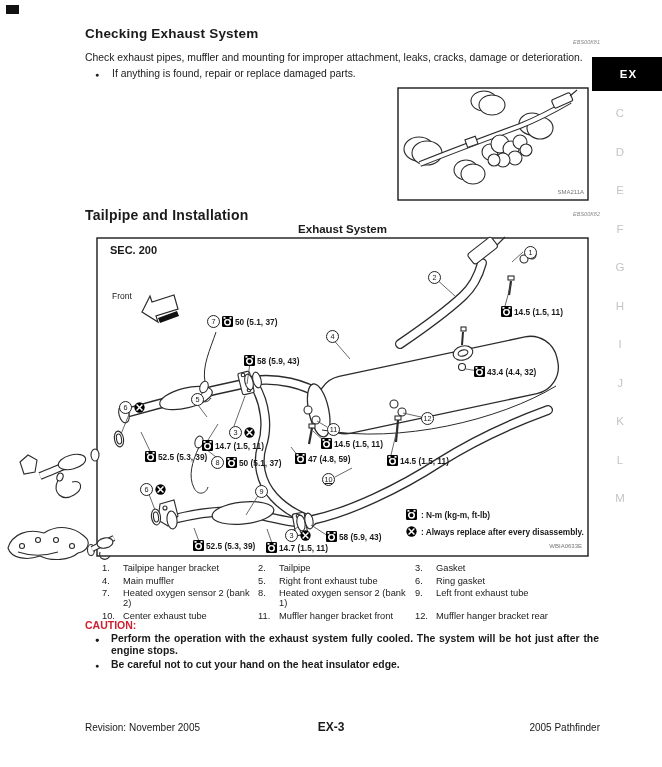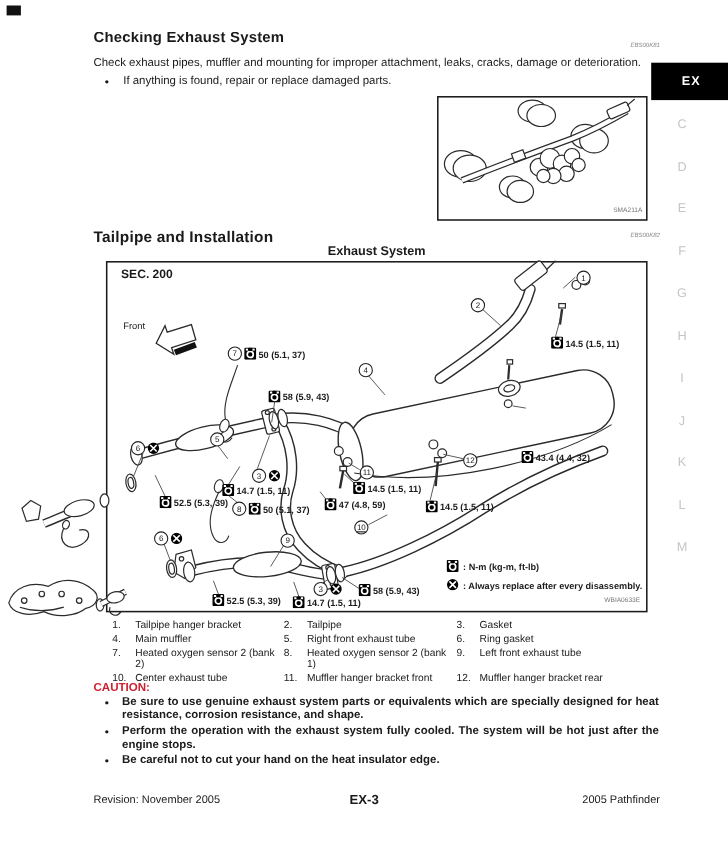--- a/index.html
+++ b/index.html
@@ -295,21 +295,21 @@
 <div class="co" style="left:501px;top:306px;">
   <svg class="ti" viewBox="0 0 12 12">
       <rect width="12" height="12" rx="1.5" fill="#000"></rect>
       <circle cx="6" cy="6.8" r="3" fill="none" stroke="#fff" stroke-width="1.7"></circle>
       <rect x="4.6" y="0" width="2.8" height="3.4" fill="#000"></rect>
       <rect x="1.6" y="1" width="2.2" height="2" fill="#fff"></rect>
       <rect x="8.2" y="1" width="2.2" height="2" fill="#fff"></rect>
     </svg>
   <span>14.5 (1.5, 11)</span>
 </div>
-<div class="co" style="left:474px;top:366px;margin-top:44px;">
+<div class="co" style="left:474px;top:366px;">
   <svg class="ti" viewBox="0 0 12 12">
       <rect width="12" height="12" rx="1.5" fill="#000"></rect>
       <circle cx="6" cy="6.8" r="3" fill="none" stroke="#fff" stroke-width="1.7"></circle>
       <rect x="4.6" y="0" width="2.8" height="3.4" fill="#000"></rect>
       <rect x="1.6" y="1" width="2.2" height="2" fill="#fff"></rect>
       <rect x="8.2" y="1" width="2.2" height="2" fill="#fff"></rect>
     </svg>
   <span>43.4 (4.4, 32)</span>
 </div>
 <div class="co" style="left:119px;top:401px;">
@@ -511,20 +511,20 @@
       <span>Muffler hanger bracket front</span>
     </div>
   <div class="pcell">
       <span class="pnum">12.</span>
       <span>Muffler hanger bracket rear</span>
     </div>
 </div>
 
 <div class="abs caution">
   <div class="caution-label">CAUTION:</div>
-  <div class="citem"><span class="bullet-dot">●</span><span>Be sure to use genuine exhaust system parts or equivalents which are specially designed for heat resistance, corrosion resistance, and shape.</span></div>
+  <div class="citem"><span class="bullet-dot">●</span></div>
   <div class="citem"><span class="bullet-dot">●</span><span>Perform the operation with the exhaust system fully cooled. The system will be hot just after the engine stops.</span></div>
   <div class="citem"><span class="bullet-dot">●</span><span>Be careful not to cut your hand on the heat insulator edge.</span></div>
 </div>
 
 <div class="abs f-left">Revision: November 2005</div>
 <div class="abs f-center">EX-3</div>
 <div class="abs f-right">2005 Pathfinder</div>
 
 </body></html>

